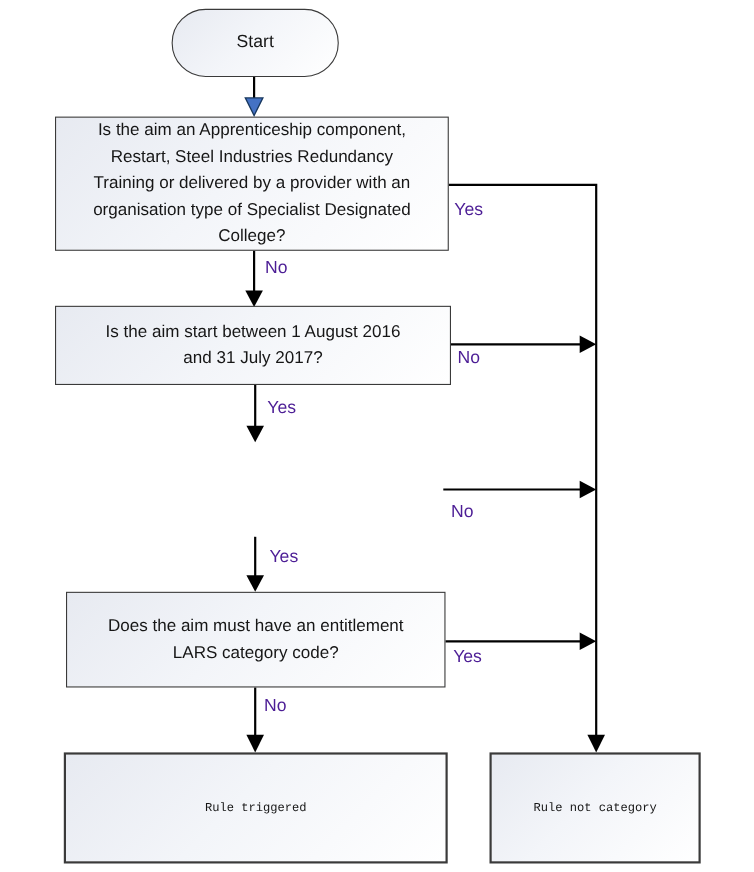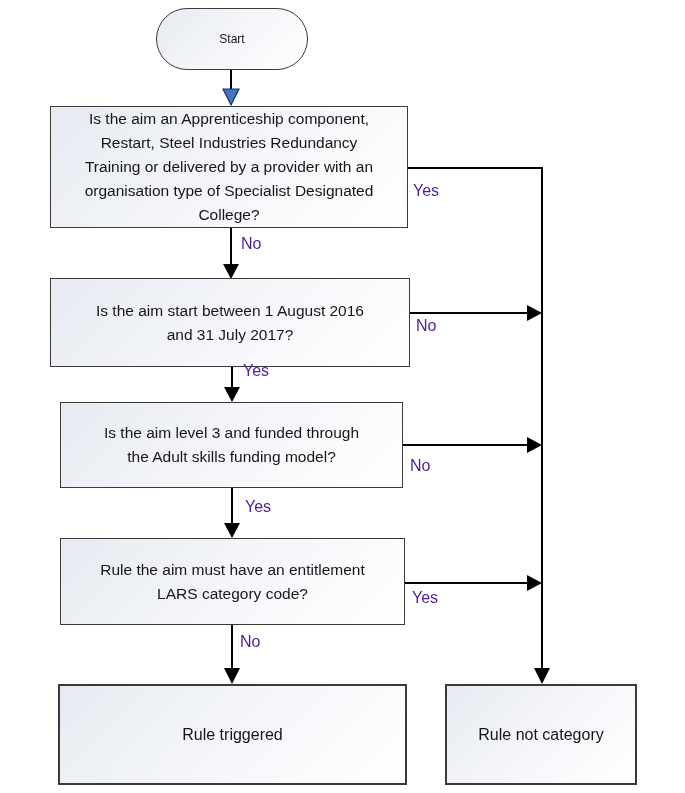--- a/index.html
+++ b/index.html
@@ -36,29 +36,30 @@
     line-height: 24px;
     white-space: pre-line;
   }
   .terminator {
     left: 156px;
     top: 8px;
     width: 152px;
     height: 62px;
     border-radius: 31px;
     border-width: 1.7px;
-    font-size: 12px;
+    font-size: 16px;
   }
   .q1 { left: 50px;  top: 106px; width: 358px; height: 122px; }
-  .q2 { left: 50px;  top: 278px; width: 360px; height: 89px; }
+  .q2 { left: 50px;  top: 278px; width: 360px; height: 72px; }
   .q3 { left: 60px;  top: 402px; width: 343px; height: 86px; }
   .q4 { left: 60px;  top: 538px; width: 345px; height: 87px; }
   .result {
     border-width: 2px;
-    font-size: 16px;
+    font-size: 11px;
+    font-family: Liberation Mono, monospace;
   }
   .rule-triggered     { left: 58px;  top: 684px; width: 349px; height: 101px; }
   .rule-not-triggered { left: 445px; top: 684px; width: 192px; height: 101px; }
   .edge-label {
     position: absolute;
     color: #4c1d95;
     font-size: 16px;
     line-height: 19px;
     white-space: nowrap;
   }
@@ -110,24 +111,22 @@
 
   <div class="node q1">Is the aim an Apprenticeship component,
 Restart, Steel Industries Redundancy
 Training or delivered by a provider with an
 organisation type of Specialist Designated
 College?</div>
 
   <div class="node q2">Is the aim start between 1 August 2016
 and 31 July 2017?</div>
 
-  <div class="node q3">Is the aim level 3 and funded through
-the Adult skills funding model?</div>
 
-  <div class="node q4">Rule the aim must have an entitlement
+  <div class="node q4">Does the aim must have an entitlement
 LARS category code?</div>
 
   <div class="node result rule-triggered">Rule triggered</div>
 
   <div class="node result rule-not-triggered">Rule not category</div>
 
   <span class="edge-label lbl-q1-yes">Yes</span>
   <span class="edge-label lbl-q1-no">No</span>
   <span class="edge-label lbl-q2-no">No</span>
   <span class="edge-label lbl-q2-yes">Yes</span>

